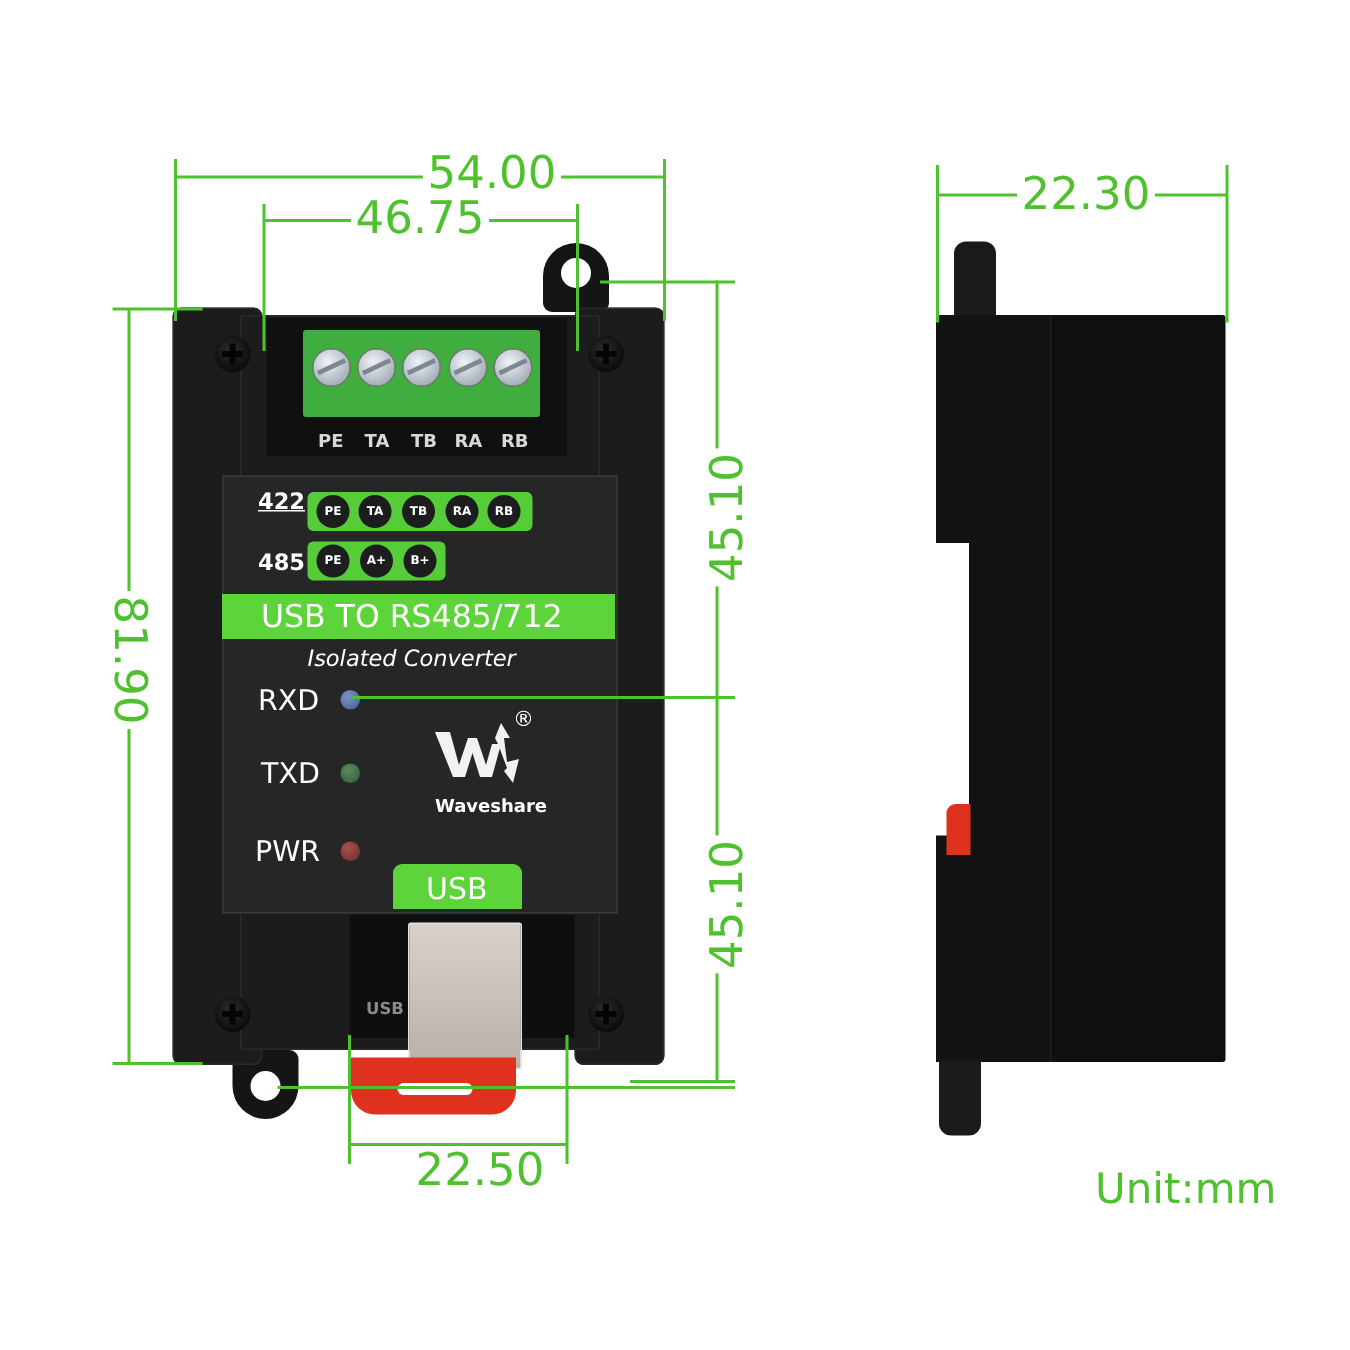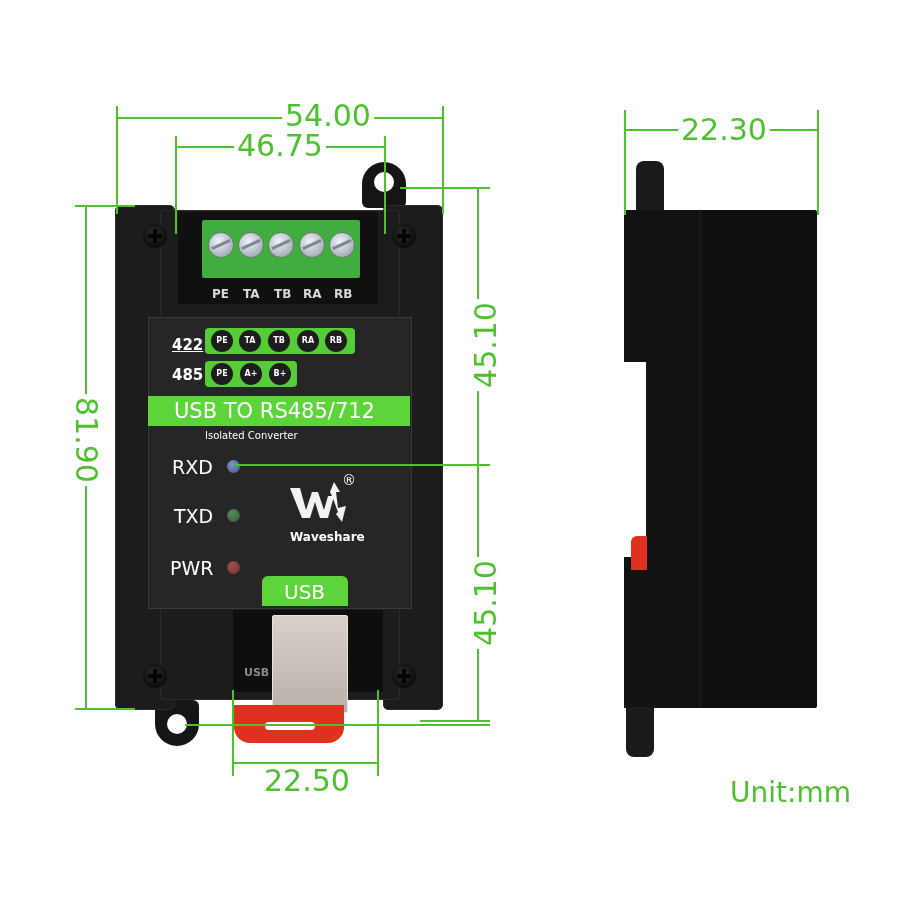--- a/index.html
+++ b/index.html
@@ -61,40 +61,40 @@
     <div class="tscrew" style="left:127px; top:12px;"></div>
   </div>
   <span class="tlabel" style="left:212px; top:287px;">PE</span>
   <span class="tlabel" style="left:243px; top:287px;">TA</span>
   <span class="tlabel" style="left:274px; top:287px;">TB</span>
   <span class="tlabel" style="left:303px; top:287px;">RA</span>
   <span class="tlabel" style="left:334px; top:287px;">RB</span>
 
   <div class="panel" style="left:148px; top:317px; width:262px; height:290px; background:#262627;"></div>
 
-  <span class="rowlabel" style="left:172px; top:336px;text-decoration:underline;">422</span>
+  <span class="rowlabel" style="left:172px; top:325px;text-decoration:underline;">422</span>
   <div class="pin-bar" style="left:205px; top:328px; width:150px; height:26px;">
     <span class="pin" style="left:6px; top:2px;">PE</span>
     <span class="pin" style="left:34px; top:2px;">TA</span>
     <span class="pin" style="left:63px; top:2px;">TB</span>
     <span class="pin" style="left:92px; top:2px;">RA</span>
     <span class="pin" style="left:120px; top:2px;">RB</span>
   </div>
 
   <span class="rowlabel" style="left:172px; top:366px;">485</span>
   <div class="pin-bar" style="left:205px; top:361px; width:92px; height:26px;">
     <span class="pin" style="left:6px; top:2px;">PE</span>
     <span class="pin" style="left:35px; top:2px;">A+</span>
     <span class="pin" style="left:64px; top:2px;">B+</span>
   </div>
 
   <div class="abs" style="left:148px; top:396px; width:262px; height:30px; background:#5ed43b;">
     <span style="position:absolute; left:26px; top:3px; color:#fff; font-size:21px;">USB TO RS485/712</span>
   </div>
-  <span class="abs" style="left:205px; top:430px; color:#fff; font-size:10px;">Isolated Converter</span>
+  <span class="abs" style="left:205px; top:430px; color:#fff; font-size:15px;font-style:italic;">Isolated Converter</span>
 
   <span class="led-label" style="left:172px; top:456px;text-align:center;">RXD</span>
   <div class="led" style="left:227px; top:460px; background:radial-gradient(circle at 40% 35%, #7b94c7, #3f5a8c);"></div>
   <span class="led-label" style="left:174px; top:505px;">TXD</span>
   <div class="led" style="left:227px; top:509px; background:radial-gradient(circle at 40% 35%, #5a8a5f, #2f5a33);"></div>
   <span class="led-label" style="left:170px; top:557px;">PWR</span>
   <div class="led" style="left:227px; top:561px; background:radial-gradient(circle at 40% 35%, #a75050, #6e2b2b);"></div>
 
   <div class="abs" style="left:288px; top:478px; width:70px; height:70px;">
     <svg width="64" height="48" viewBox="0 0 64 48">
@@ -135,21 +135,21 @@
 <div class="dim-line" style="left:400px; top:187px; width:90px; height:2px;"></div>
 <div class="dim-line" style="left:235px; top:464px; width:255px; height:2px;"></div>
 <div class="dim-line" style="left:420px; top:720px; width:70px; height:2px;"></div>
 <span class="dim-text" style="left:440px; top:330px; transform:rotate(-90deg);">45.10</span>
 <span class="dim-text" style="left:440px; top:588px; transform:rotate(-90deg);">45.10</span>
 
 <div class="dim-line" style="left:233px; top:762px; width:145px; height:2px;"></div>
 <div class="dim-line" style="left:232px; top:690px; width:2px; height:86px;"></div>
 <div class="dim-line" style="left:377px; top:690px; width:2px; height:86px;"></div>
 <div class="dim-line" style="left:185px; top:724px; width:305px; height:2px;"></div>
-<span class="dim-text" style="left:261px; top:766px; background:transparent;text-align:center;">22.50</span>
+<span class="dim-text" style="left:274px; top:766px; background:transparent;text-align:center;">22.50</span>
 
 <div>
   <div class="abs" style="left:636px; top:161px; width:28px; height:50px; background:#1a1a1a; border-radius:8px 8px 0 0;"></div>
   <div class="abs" style="left:624px; top:210px; width:193px; height:498px; background:#0f0f0f; border-radius:2px;"></div>
   <div class="abs" style="left:624px; top:210px; width:76px; height:498px; background:#121212; border-right:1px solid #1f1f1f;"></div>
   <div class="abs" style="left:624px; top:362px; width:22px; height:195px; background:#fff;"></div>
   <div class="abs" style="left:631px; top:536px; width:16px; height:34px; background:#e0301e; border-radius:6px 0 0 0;"></div>
   <div class="abs" style="left:626px; top:707px; width:28px; height:50px; background:#1a1a1a; border-radius:0 0 8px 8px;"></div>
 </div>
 

